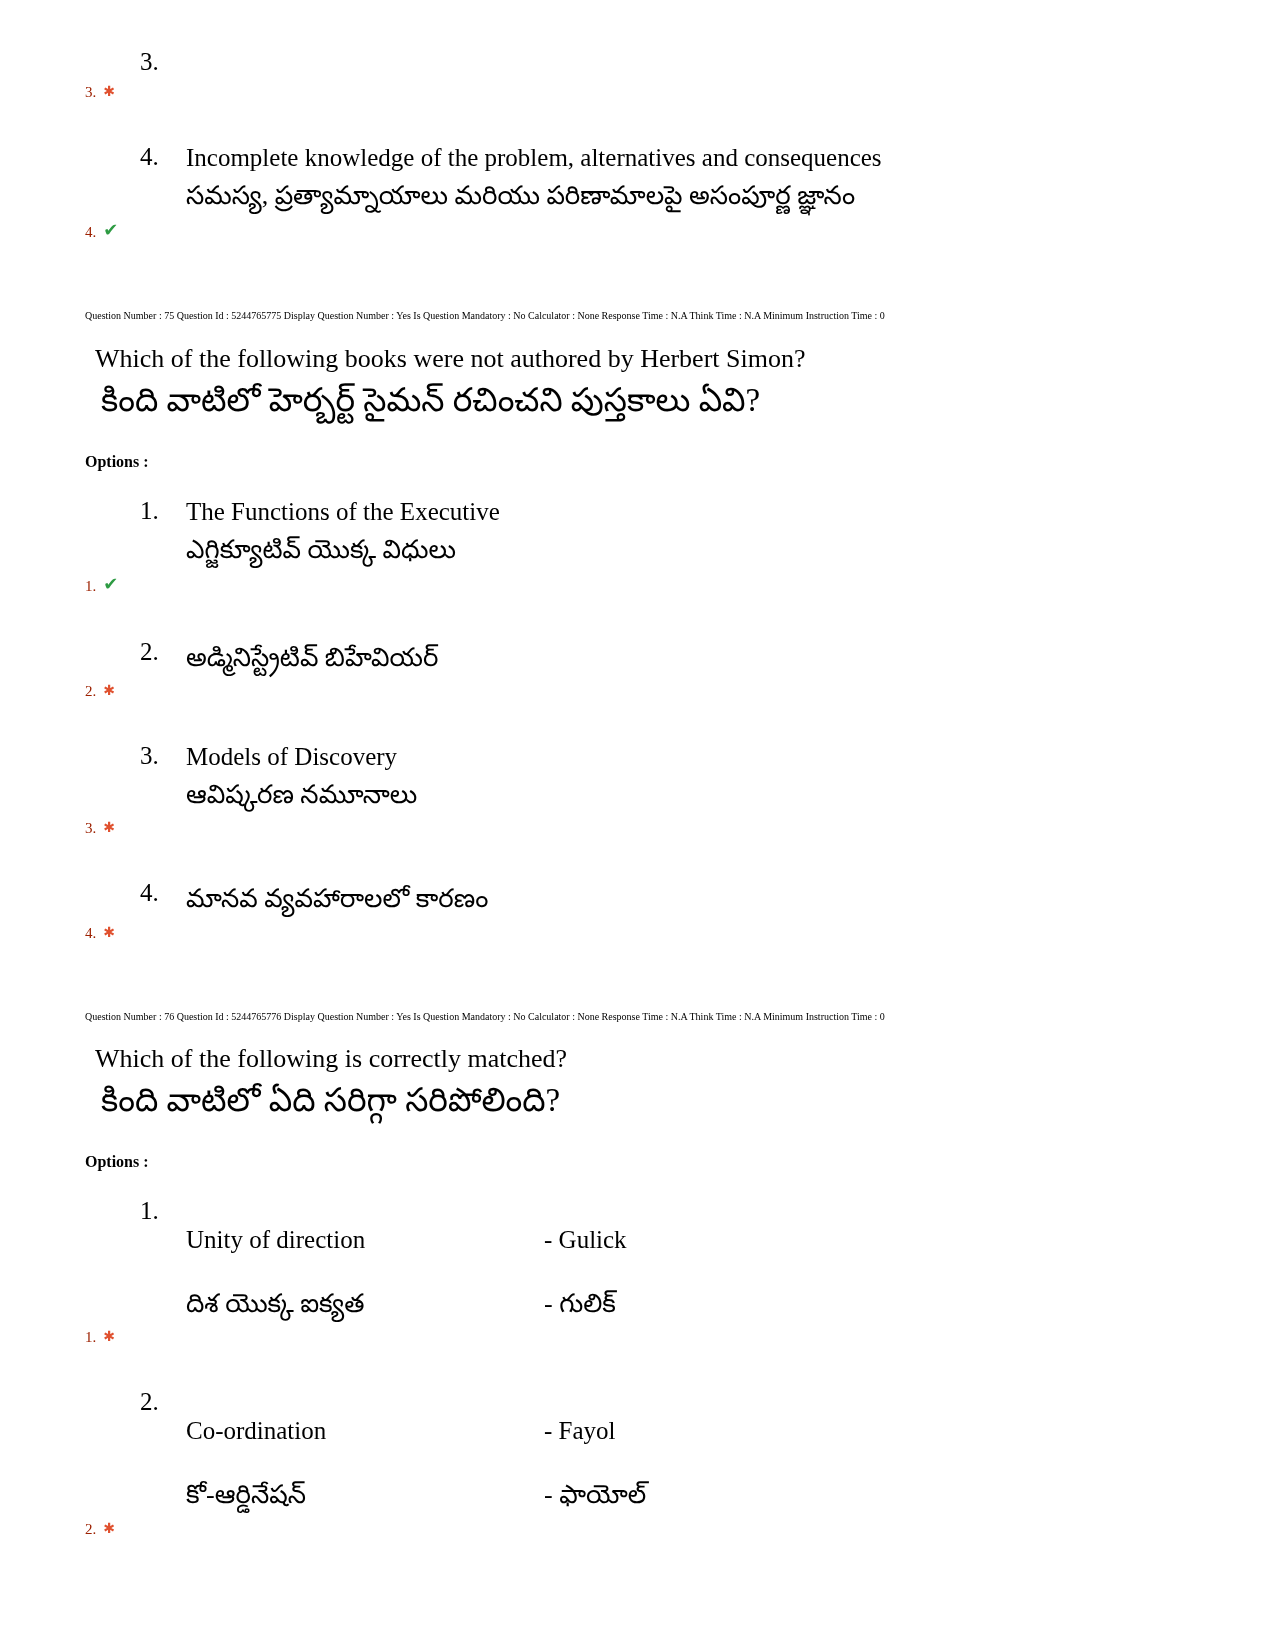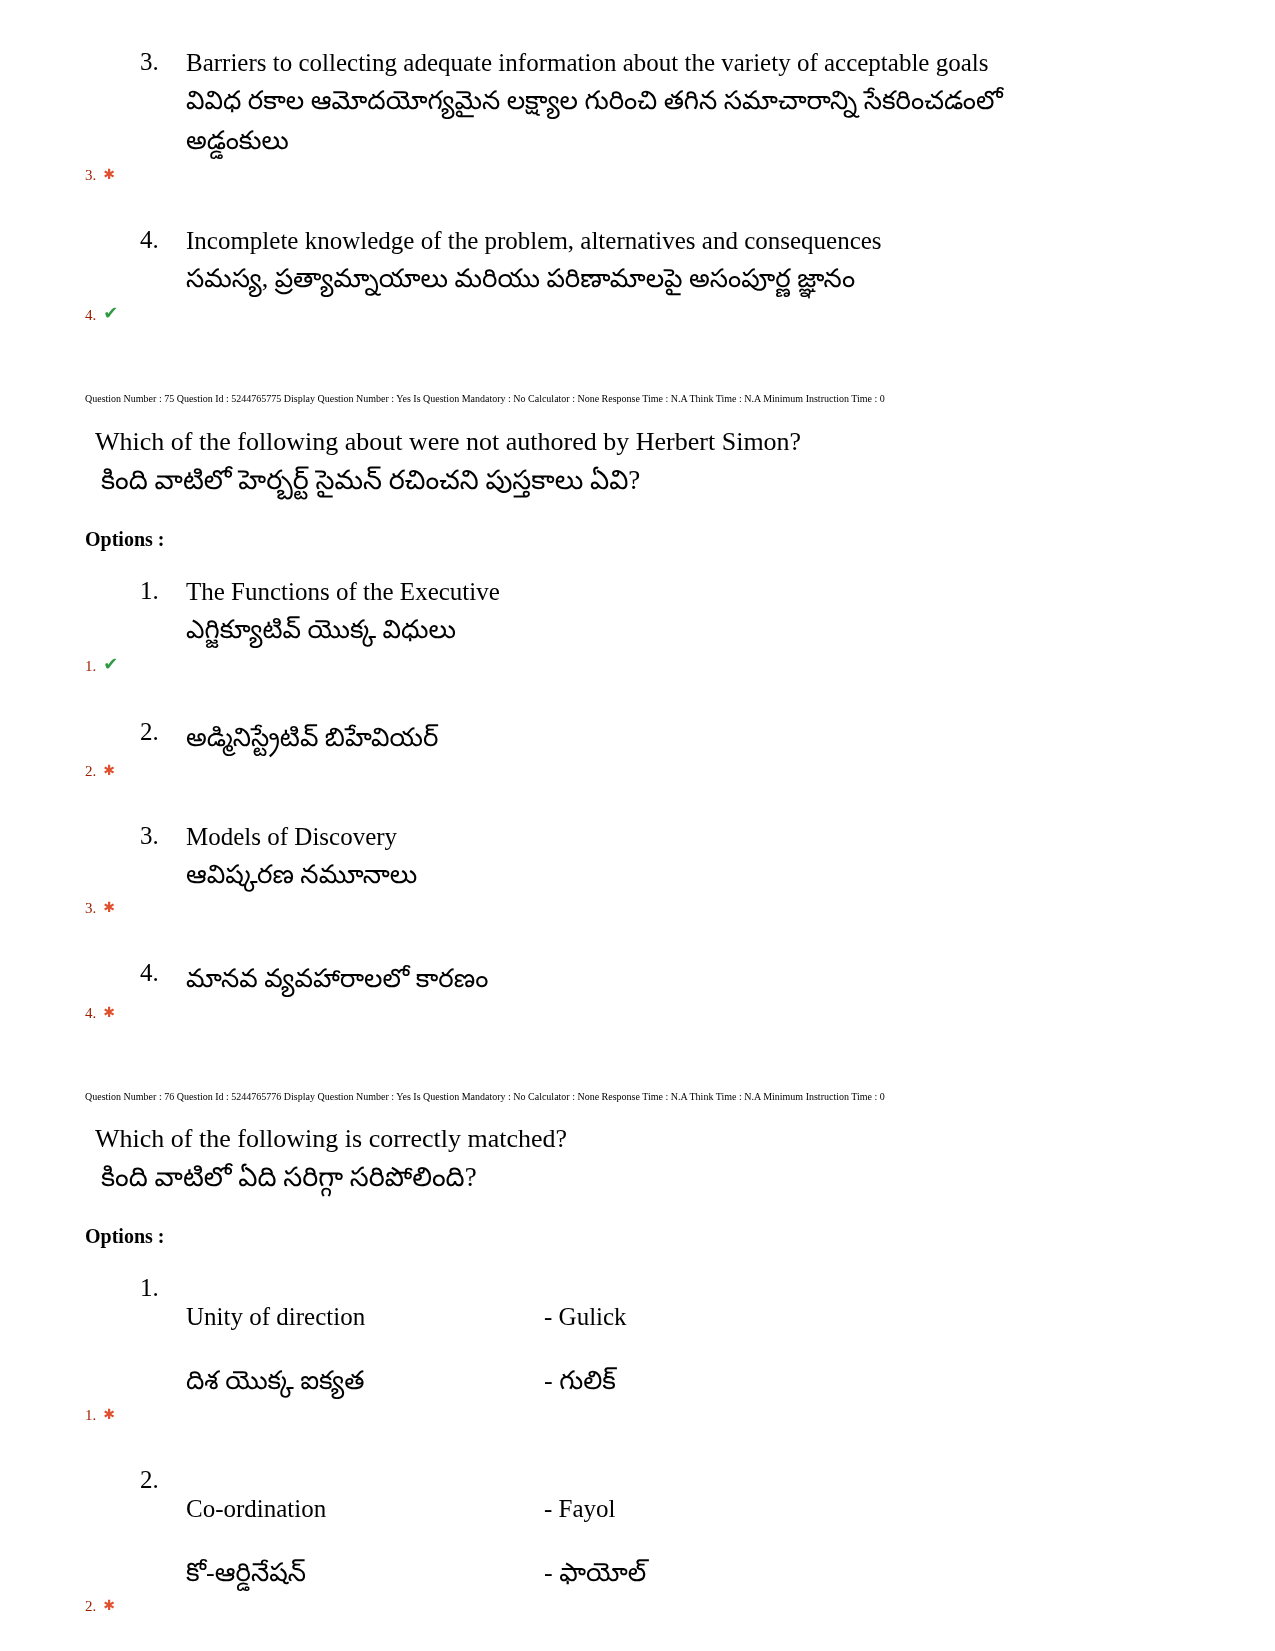--- a/index.html
+++ b/index.html
@@ -46,42 +46,38 @@
   
   .meta {
     font-weight: normal;
     font-size: 10px;
     line-height: 1.45;
     max-width: 1048px;
     margin: 68px 0 0 0;
   }
 
   .question-en { font-size: 26px; margin-top: 20px; padding-left: 10px; }
-  .question-te { font-size: 27px; margin-top: 8px; padding-left: 16px; }
+  .question-te { font-size: 33px; margin-top: 8px; padding-left: 16px; }
 
   .options-label {
     font-weight: bold;
-    font-size: 20px;
+    font-size: 16px;
     margin: 26px 0 24px 0;
   }
 </style>
 </head>
 <body>
 
 <div class="page" data-name="exam-answer-key-page">
 
   <section data-name="previous-question-options">
 
     <div class="option-block" data-name="option-block">
       <div class="option-row">
         <span class="opt-num" data-name="option-number">3.</span>
-        <div class="opt-body">
-          <div class="en-text" data-name="option-text-en">Barriers to collecting adequate information about the variety of acceptable goals</div>
-          <div class="te-text" lang="te" data-name="option-text-te">వివిధ రకాల ఆమోదయోగ్యమైన లక్ష్యాల గురించి తగిన సమాచారాన్ని సేకరించడంలో అడ్డంకులు</div>
-        </div>
       </div>
       <div class="status-row" data-name="answer-status">
         <span class="status-num" data-name="status-number">3.</span><span data-name="answer-mark-icon" class="wrong">✱</span>
       </div>
     </div>
 
     <div class="option-block" data-name="option-block">
       <div class="option-row">
         <span class="opt-num" data-name="option-number">4.</span>
         <div class="opt-body">
@@ -91,21 +87,21 @@
       </div>
       <div class="status-row" data-name="answer-status">
         <span class="status-num" data-name="status-number">4.</span><span data-name="answer-mark-icon" class="correct">✔</span>
       </div>
     </div>
 
   </section>
 
   <section data-name="question-75">
     <p class="meta" data-name="question-metadata">Question Number : 75 Question Id : 5244765775 Display Question Number : Yes Is Question Mandatory : No Calculator : None Response Time : N.A Think Time : N.A Minimum Instruction Time : 0</p>
-    <div class="question-en" data-name="question-text-en">Which of the following about were not authored by Herbert Simon?</div>
+    <div class="question-en" data-name="question-text-en">Which of the following books were not authored by Herbert Simon?</div>
     <div class="question-te" lang="te" data-name="question-text-te">కింది వాటిలో హెర్బర్ట్ సైమన్ రచించని పుస్తకాలు ఏవి?</div>
     <div class="options-label" data-name="options-label">Options :</div>
 
     <div class="option-block" data-name="option-block">
       <div class="option-row">
         <span class="opt-num" data-name="option-number">1.</span>
         <div class="opt-body">
           <div class="en-text" data-name="option-text-en">The Functions of the Executive</div>
           <div class="te-text" lang="te" data-name="option-text-te">ఎగ్జిక్యూటివ్ యొక్క విధులు</div>
         </div>

